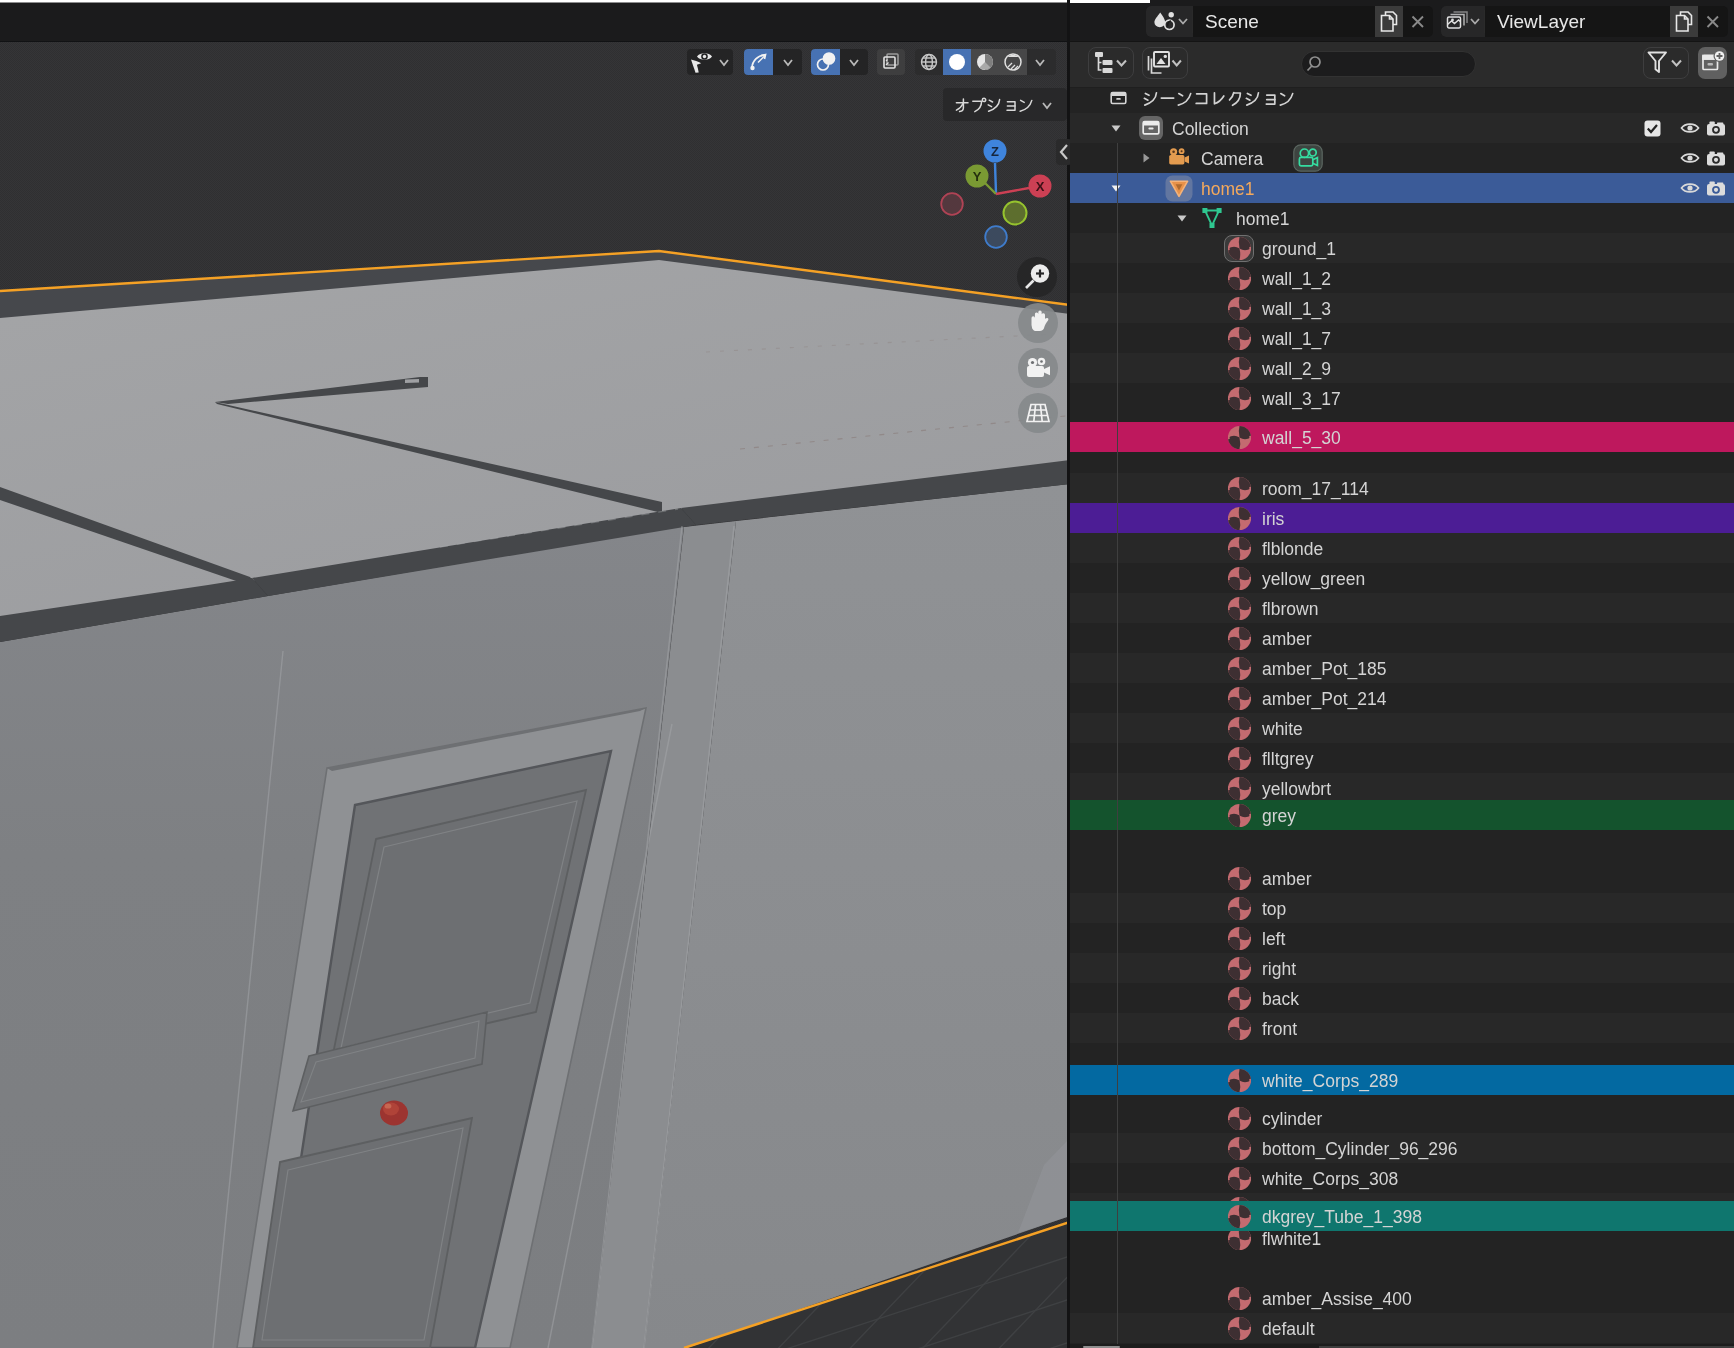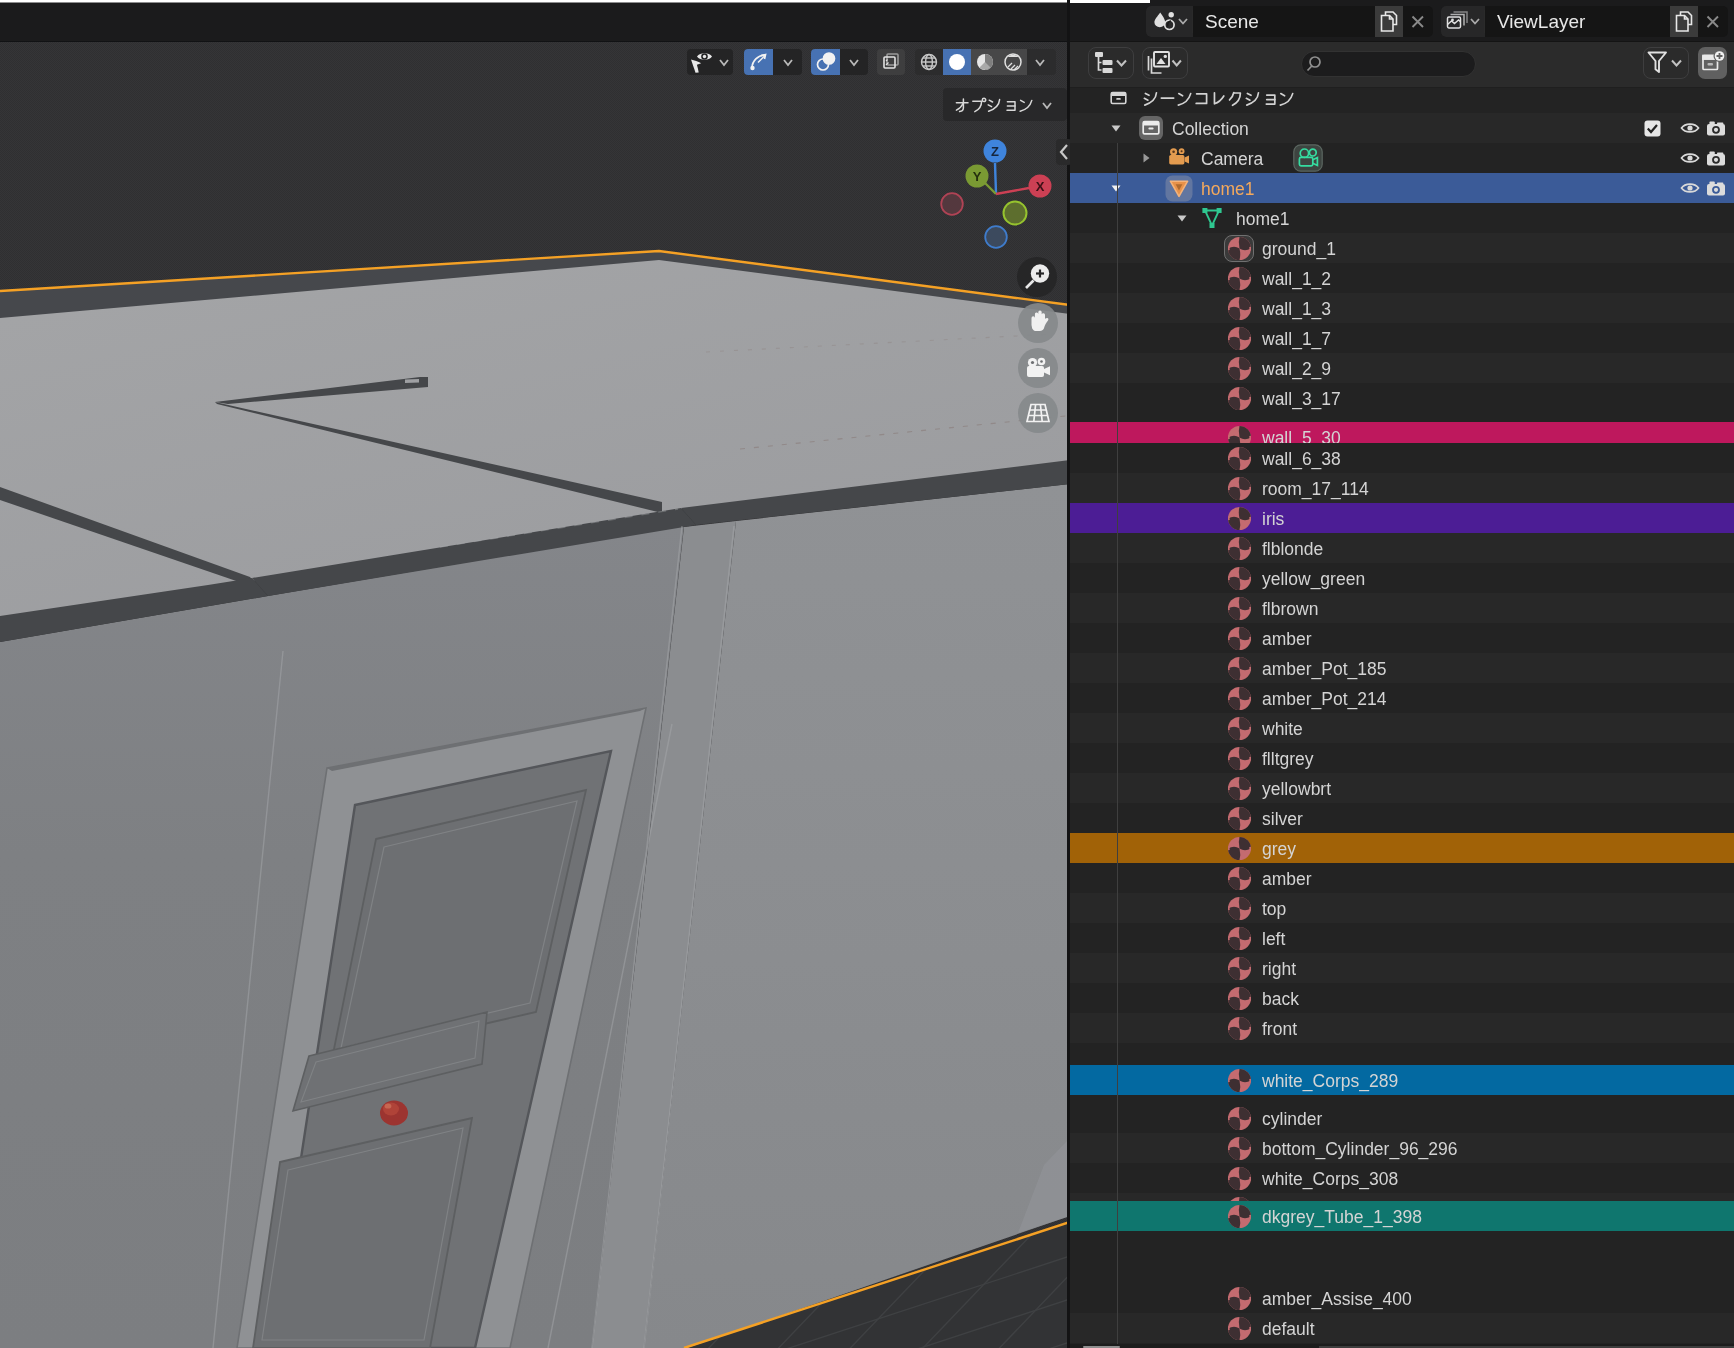--- a/index.html
+++ b/index.html
@@ -473,32 +473,20 @@
             <svg width="23" height="23" viewBox="0 0 22 22">
               <circle cx="11" cy="11" r="11" fill="#c46b70"></circle>
               <path d="M11,0 A11,11 0 0 1 22,11 Q16,14.2 11,11 Q9.6,5 11,0 Z" fill="#3e2f32"></path>
               <path d="M11,22 A11,11 0 0 1 0,11 Q6,7.8 11,11 Q12.4,17 11,22 Z" fill="#3e2f32"></path>
               <path d="M21.2,9.4 A10.2,10.2 0 0 1 21.2,12.9" stroke="#c46b70" stroke-width="1.8" fill="none"></path>
               <path d="M0.8,12.6 A10.2,10.2 0 0 1 0.8,9.1" stroke="#c46b70" stroke-width="1.8" fill="none"></path>
             </svg>
           </span>
           <span class="rtx" style="left:192px">wall_5_30</span>
         </div>
-<div class="row" style="top:443px;background:#232323">
-          <span class="ric" style="left:158px;top:4px">
-            <svg width="23" height="23" viewBox="0 0 22 22">
-              <circle cx="11" cy="11" r="11" fill="#c46b70"></circle>
-              <path d="M11,0 A11,11 0 0 1 22,11 Q16,14.2 11,11 Q9.6,5 11,0 Z" fill="#3e2f32"></path>
-              <path d="M11,22 A11,11 0 0 1 0,11 Q6,7.8 11,11 Q12.4,17 11,22 Z" fill="#3e2f32"></path>
-              <path d="M21.2,9.4 A10.2,10.2 0 0 1 21.2,12.9" stroke="#c46b70" stroke-width="1.8" fill="none"></path>
-              <path d="M0.8,12.6 A10.2,10.2 0 0 1 0.8,9.1" stroke="#c46b70" stroke-width="1.8" fill="none"></path>
-            </svg>
-          </span>
-          <span class="rtx" style="left:192px">wall_6_38</span>
-        </div>
 <div class="row" style="top:473px;background:#282828">
           <span class="ric" style="left:158px;top:4px">
             <svg width="23" height="23" viewBox="0 0 22 22">
               <circle cx="11" cy="11" r="11" fill="#c46b70"></circle>
               <path d="M11,0 A11,11 0 0 1 22,11 Q16,14.2 11,11 Q9.6,5 11,0 Z" fill="#3e2f32"></path>
               <path d="M11,22 A11,11 0 0 1 0,11 Q6,7.8 11,11 Q12.4,17 11,22 Z" fill="#3e2f32"></path>
               <path d="M21.2,9.4 A10.2,10.2 0 0 1 21.2,12.9" stroke="#c46b70" stroke-width="1.8" fill="none"></path>
               <path d="M0.8,12.6 A10.2,10.2 0 0 1 0.8,9.1" stroke="#c46b70" stroke-width="1.8" fill="none"></path>
             </svg>
           </span>
@@ -629,21 +617,21 @@
             <svg width="23" height="23" viewBox="0 0 22 22">
               <circle cx="11" cy="11" r="11" fill="#c46b70"></circle>
               <path d="M11,0 A11,11 0 0 1 22,11 Q16,14.2 11,11 Q9.6,5 11,0 Z" fill="#3e2f32"></path>
               <path d="M11,22 A11,11 0 0 1 0,11 Q6,7.8 11,11 Q12.4,17 11,22 Z" fill="#3e2f32"></path>
               <path d="M21.2,9.4 A10.2,10.2 0 0 1 21.2,12.9" stroke="#c46b70" stroke-width="1.8" fill="none"></path>
               <path d="M0.8,12.6 A10.2,10.2 0 0 1 0.8,9.1" stroke="#c46b70" stroke-width="1.8" fill="none"></path>
             </svg>
           </span>
           <span class="rtx" style="left:192px">silver</span>
         </div>
-<div class="row" style="top:833px;background:#a16207">
+<div class="row" style="top:800px;background:#14532d">
           <span class="ric" style="left:158px;top:4px">
             <svg width="23" height="23" viewBox="0 0 22 22">
               <circle cx="11" cy="11" r="11" fill="#c46b70"></circle>
               <path d="M11,0 A11,11 0 0 1 22,11 Q16,14.2 11,11 Q9.6,5 11,0 Z" fill="#3e2f32"></path>
               <path d="M11,22 A11,11 0 0 1 0,11 Q6,7.8 11,11 Q12.4,17 11,22 Z" fill="#3e2f32"></path>
               <path d="M21.2,9.4 A10.2,10.2 0 0 1 21.2,12.9" stroke="#c46b70" stroke-width="1.8" fill="none"></path>
               <path d="M0.8,12.6 A10.2,10.2 0 0 1 0.8,9.1" stroke="#c46b70" stroke-width="1.8" fill="none"></path>
             </svg>
           </span>
           <span class="rtx" style="left:192px">grey</span>
@@ -772,20 +760,32 @@
           <span class="ric" style="left:158px;top:4px">
             <svg width="23" height="23" viewBox="0 0 22 22">
               <circle cx="11" cy="11" r="11" fill="#c46b70"></circle>
               <path d="M11,0 A11,11 0 0 1 22,11 Q16,14.2 11,11 Q9.6,5 11,0 Z" fill="#3e2f32"></path>
               <path d="M11,22 A11,11 0 0 1 0,11 Q6,7.8 11,11 Q12.4,17 11,22 Z" fill="#3e2f32"></path>
               <path d="M21.2,9.4 A10.2,10.2 0 0 1 21.2,12.9" stroke="#c46b70" stroke-width="1.8" fill="none"></path>
               <path d="M0.8,12.6 A10.2,10.2 0 0 1 0.8,9.1" stroke="#c46b70" stroke-width="1.8" fill="none"></path>
             </svg>
           </span>
           <span class="rtx" style="left:192px">dkgrey</span>
+        </div>
+<div class="row" style="top:1223px;background:#232323">
+          <span class="ric" style="left:158px;top:4px">
+            <svg width="23" height="23" viewBox="0 0 22 22">
+              <circle cx="11" cy="11" r="11" fill="#c46b70"></circle>
+              <path d="M11,0 A11,11 0 0 1 22,11 Q16,14.2 11,11 Q9.6,5 11,0 Z" fill="#3e2f32"></path>
+              <path d="M11,22 A11,11 0 0 1 0,11 Q6,7.8 11,11 Q12.4,17 11,22 Z" fill="#3e2f32"></path>
+              <path d="M21.2,9.4 A10.2,10.2 0 0 1 21.2,12.9" stroke="#c46b70" stroke-width="1.8" fill="none"></path>
+              <path d="M0.8,12.6 A10.2,10.2 0 0 1 0.8,9.1" stroke="#c46b70" stroke-width="1.8" fill="none"></path>
+            </svg>
+          </span>
+          <span class="rtx" style="left:192px">flwhite1</span>
         </div>
 <div class="row" style="top:1201px;background:#0f766e">
           <span class="ric" style="left:158px;top:4px">
             <svg width="23" height="23" viewBox="0 0 22 22">
               <circle cx="11" cy="11" r="11" fill="#c46b70"></circle>
               <path d="M11,0 A11,11 0 0 1 22,11 Q16,14.2 11,11 Q9.6,5 11,0 Z" fill="#3e2f32"></path>
               <path d="M11,22 A11,11 0 0 1 0,11 Q6,7.8 11,11 Q12.4,17 11,22 Z" fill="#3e2f32"></path>
               <path d="M21.2,9.4 A10.2,10.2 0 0 1 21.2,12.9" stroke="#c46b70" stroke-width="1.8" fill="none"></path>
               <path d="M0.8,12.6 A10.2,10.2 0 0 1 0.8,9.1" stroke="#c46b70" stroke-width="1.8" fill="none"></path>
             </svg>

